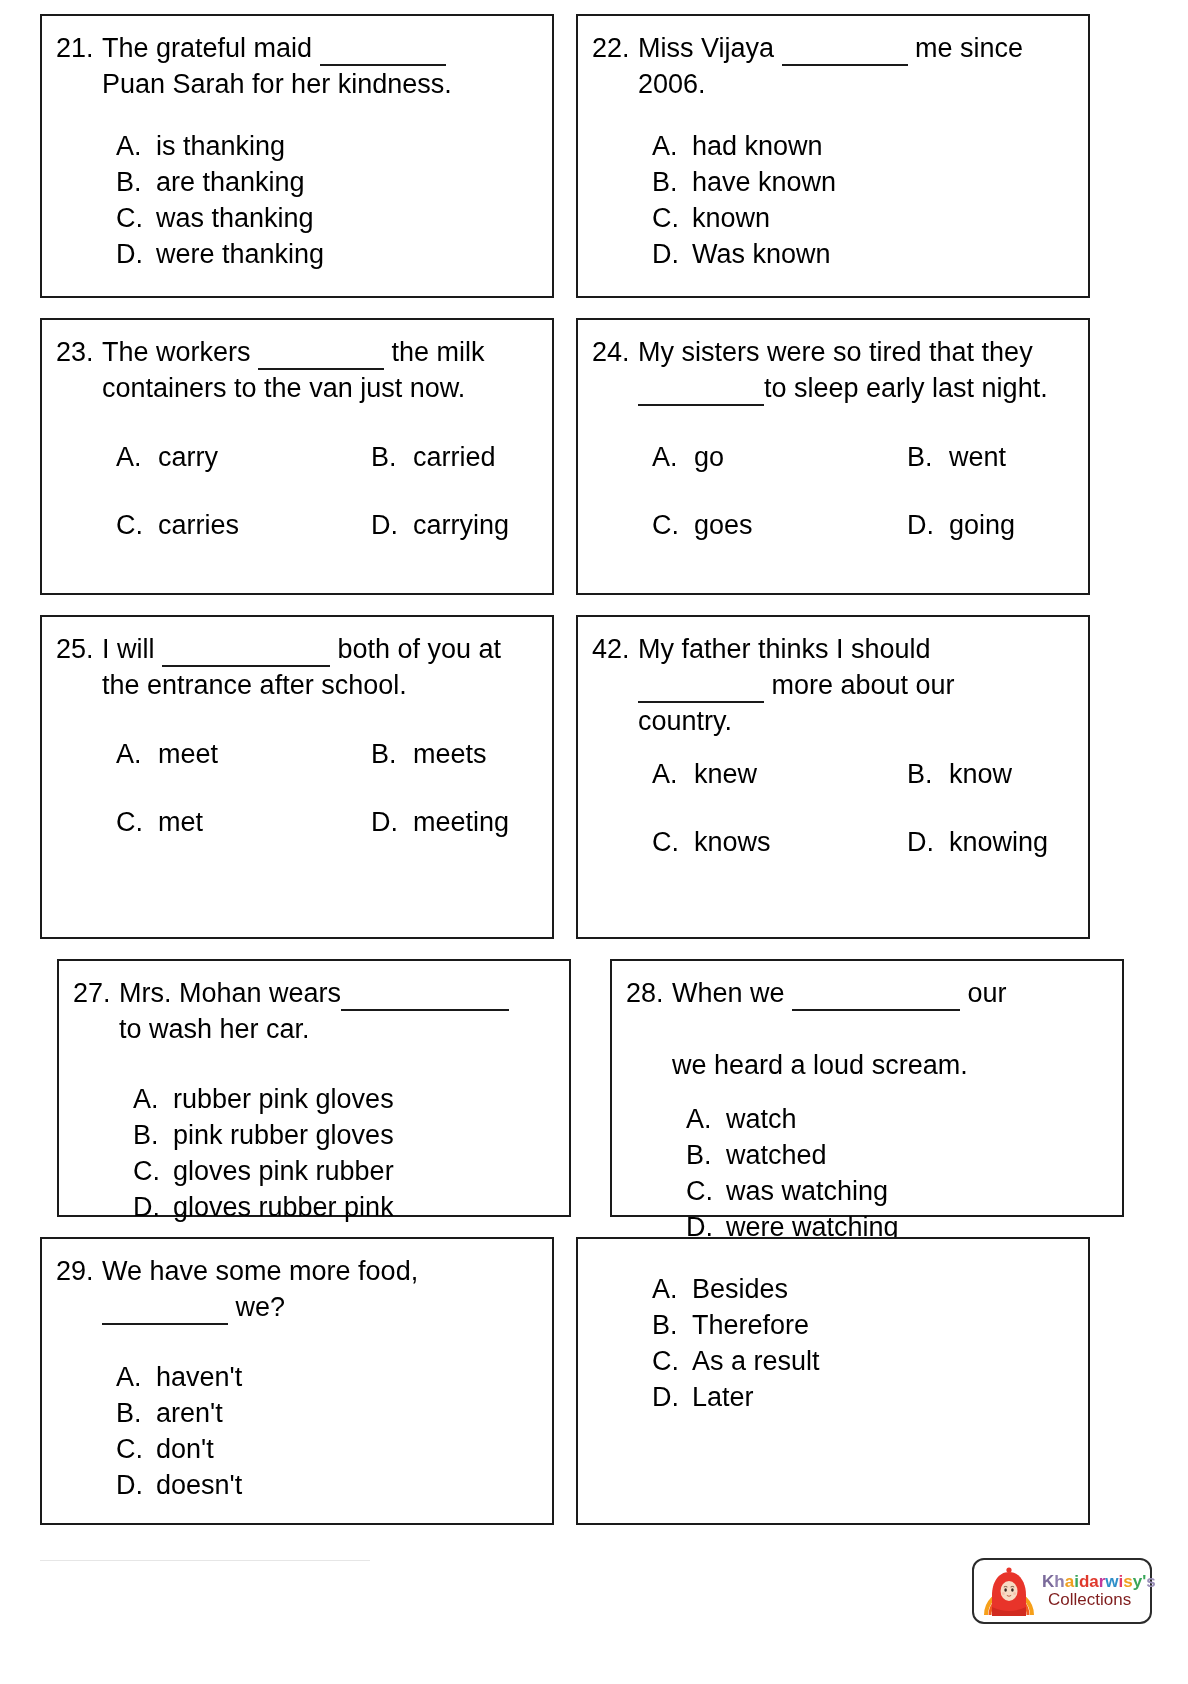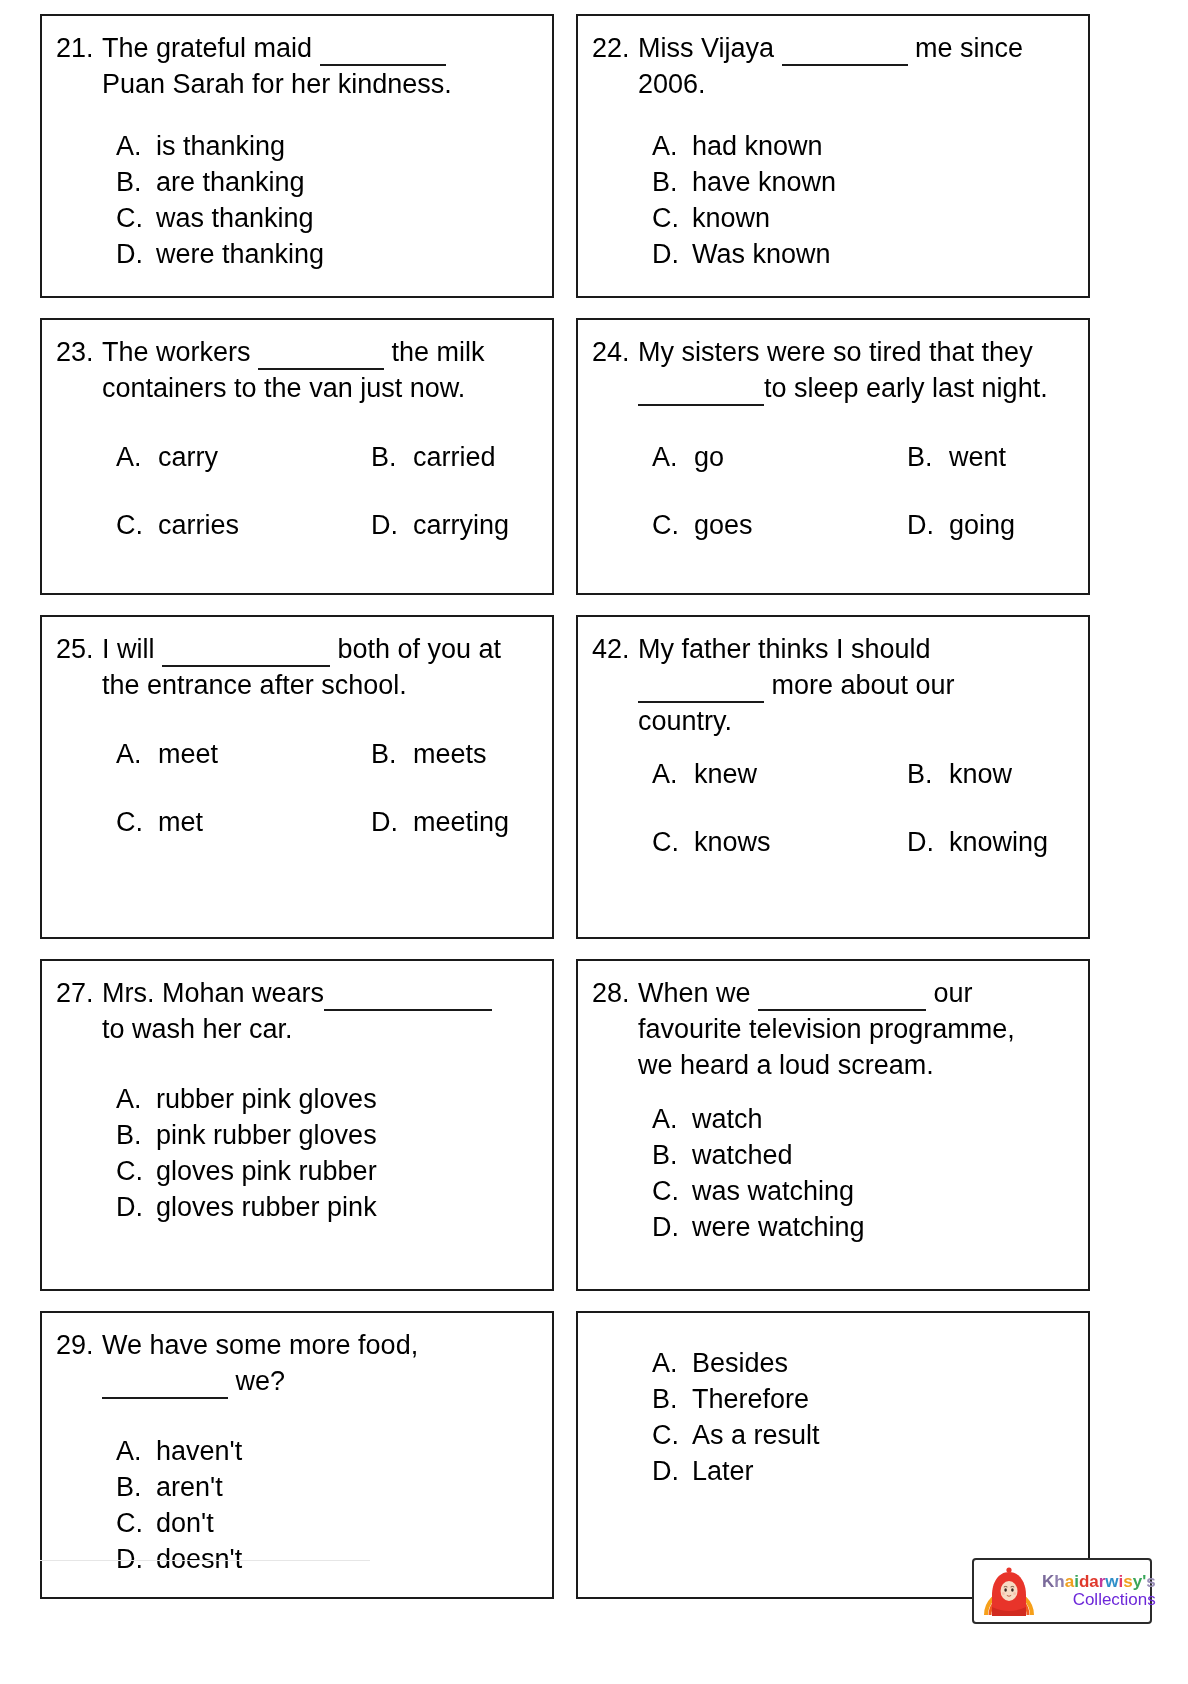--- a/index.html
+++ b/index.html
@@ -37,21 +37,21 @@
     padding: 14px 16px 14px 14px;
     width: 514px;
     flex: 0 0 514px;
     position: relative;
   }
 
   
   .row-1 .q-box { height: 284px; }
   .row-2 .q-box { height: 277px; }
   .row-3 .q-box { height: 324px; }
-  .row-4 .q-box { height: 332px; }
+  .row-4 .q-box { height: 258px; margin-left: 17px; }
   .row-5 .q-box { height: 288px; }
 
   .q-head {
     display: flex;
     align-items: flex-start;
   }
 
   .q-num {
     font-size: 27px;
     line-height: 36px;
@@ -114,21 +114,21 @@
   .opts-loose { margin-top: 34px; }
 
   
   .logo {
     position: absolute;
     right: 36px;
     top: 1558px;
     width: 180px;
     height: 66px;
     border: 2px solid #2b2b2b;
-    border-radius: 4px;
+    border-radius: 12px;
     background: #ffffff;
     display: flex;
     align-items: center;
     padding: 0 6px;
     box-sizing: border-box;
     gap: 4px;
   }
   .logo-mark {
     flex: 0 0 auto;
     width: 58px;
@@ -143,24 +143,23 @@
   }
   .logo-brand {
     font-size: 17px;
     font-weight: bold;
     letter-spacing: 0px;
     white-space: nowrap;
   }
   .logo-brand span { display: inline; }
   .logo-sub {
     font-size: 17px;
-    color: #6d28d9;
+    color: #7f1d1d;
     letter-spacing: 0px;
     padding-left: 6px;
-    text-align: right;
   }
 
   
   .edge-line {
     position: absolute;
     left: 40px;
     top: 1560px;
     width: 330px;
     height: 1px;
     background: #e6e6e6;
@@ -356,21 +355,21 @@
         <div class="opt">
             <span class="opt-key">D.</span>
             <span>gloves rubber pink</span>
           </div>
       </div>
     </div>
 
     <div class="q-box">
       <div class="q-head">
         <div class="q-num">28.</div>
-        <div class="q-stem"><span>When we </span><span class="blank blank-lg"></span><span> our</span><br><span>favourite television programme,</span><br><span>we heard a loud scream.</span></div>
+        <div class="q-stem"><span>When we </span><span class="blank blank-lg"></span><span> our</span><br><br><span>we heard a loud scream.</span></div>
       </div>
       <div class="opts-list opts-tight">
         <div class="opt">
             <span class="opt-key">A.</span>
             <span>watch</span>
           </div>
         <div class="opt">
             <span class="opt-key">B.</span>
             <span>watched</span>
           </div>

